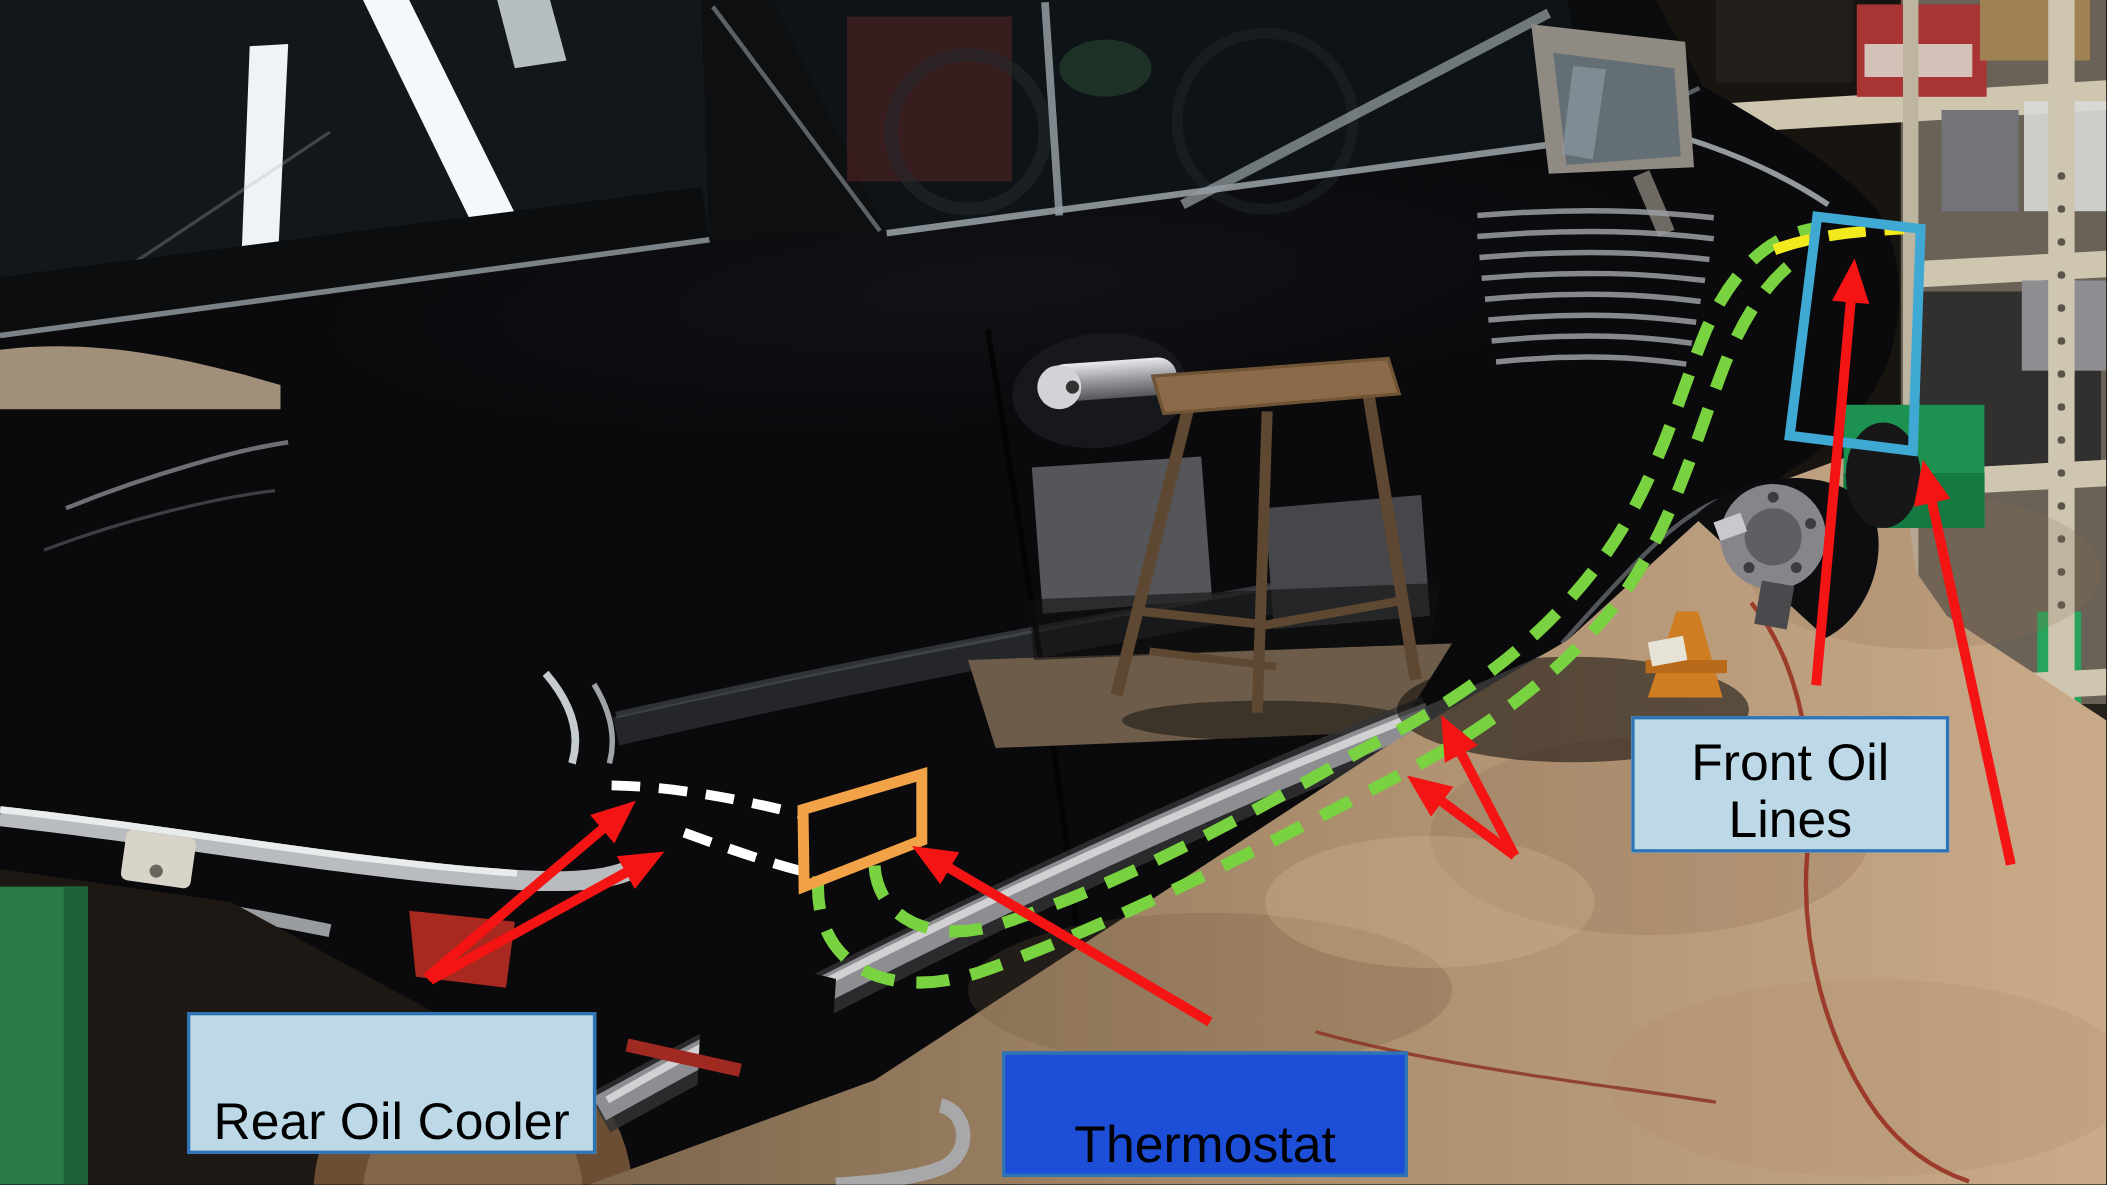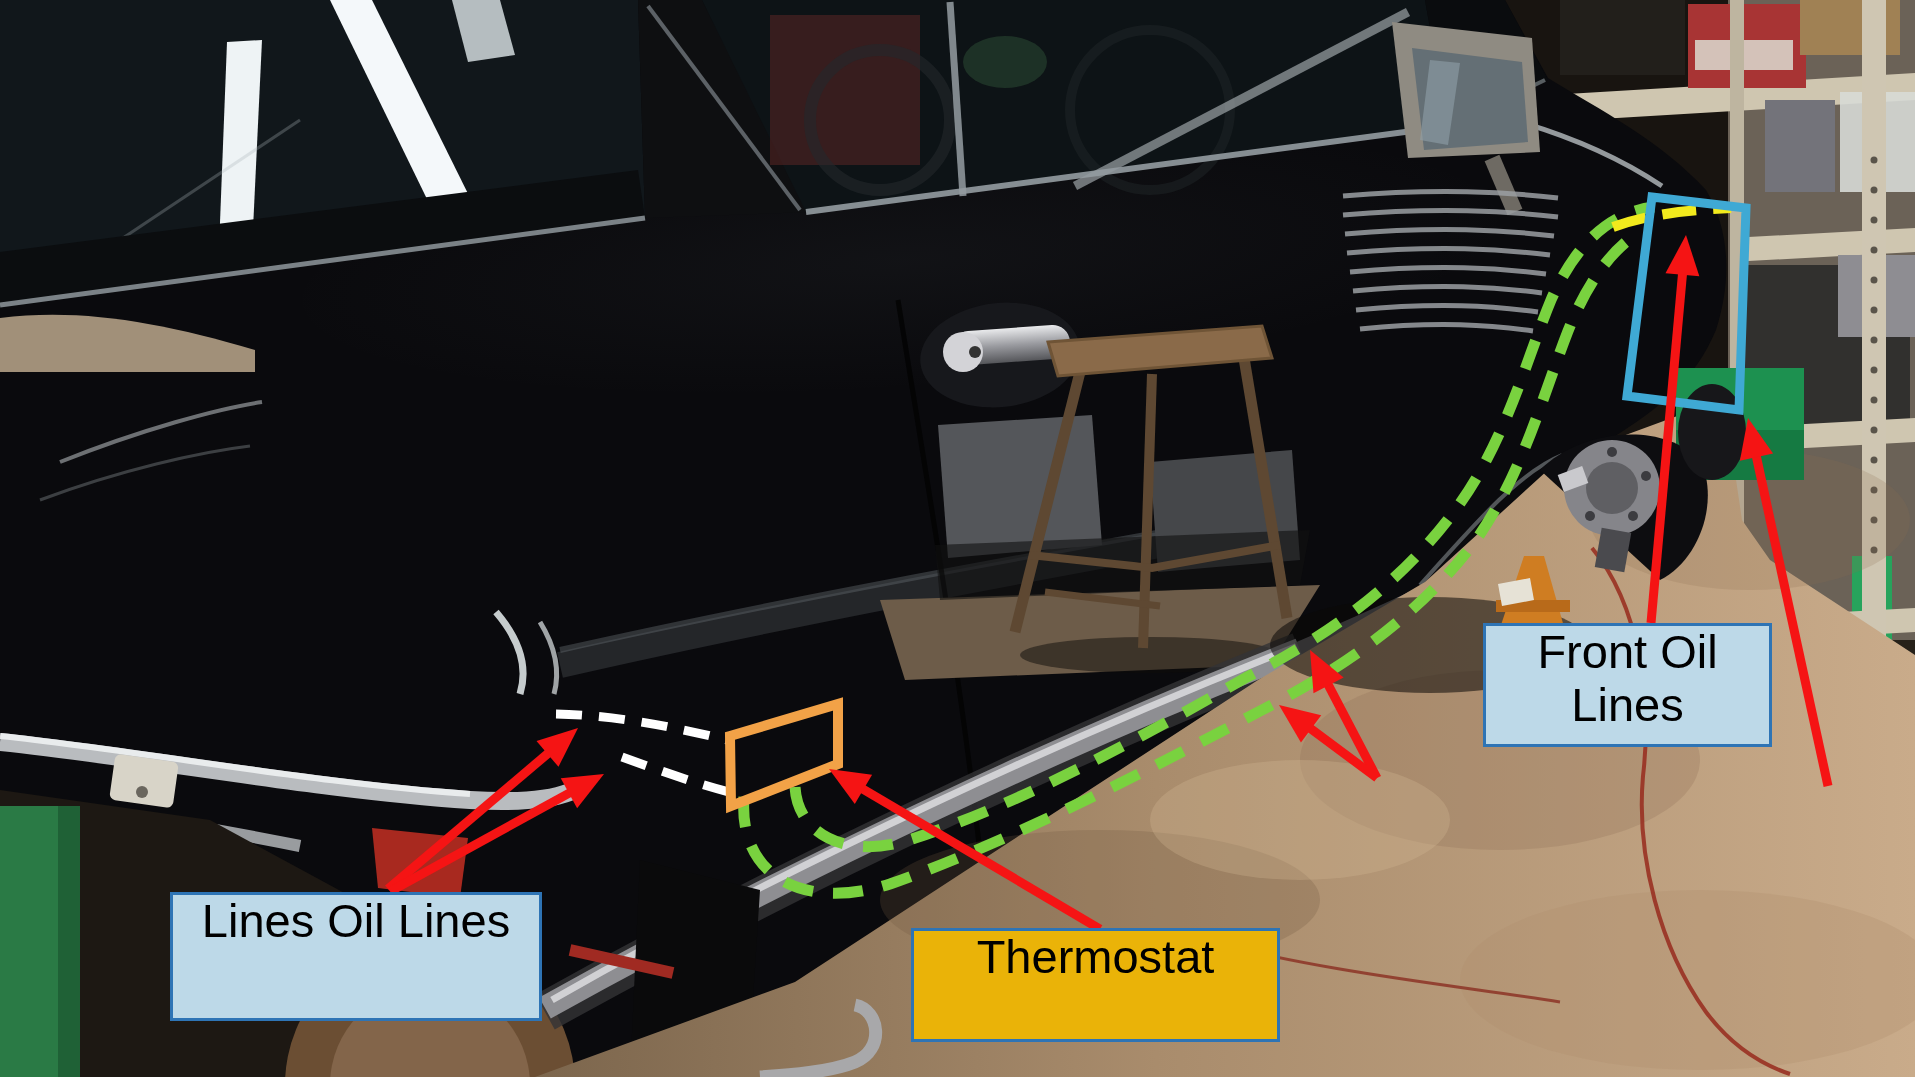--- a/index.html
+++ b/index.html
@@ -1,21 +1,21 @@
 <!DOCTYPE html>
 <html><head>
 <meta charset="utf-8">
 <style>
   html,body{margin:0;padding:0;background:#15110e;}
   #stage{position:relative;width:1915px;height:1077px;overflow:hidden;background:#15110e;
          font-family:"Liberation Sans",sans-serif;}
   #stage svg{position:absolute;left:0;top:0;}
-  .callout{position:absolute;border:3px solid #0369a1;display:flex;align-items:flex-start;
+  .callout{position:absolute;border:3px solid #0369a1;display:flex;align-items:flex-end;
            justify-content:center;text-align:center;color:#000;
-           font:47px/1.12 "Liberation Sans",sans-serif;box-sizing:border-box;}
+           font:47px/1.12 "Liberation Sans",sans-serif;box-sizing:border-box;margin-top:28px;}
 </style>
 </head>
 <body>
 
 <div id="stage">
 
   <svg width="1915" height="1077" viewBox="0 0 1915 1077">
     <defs>
       <linearGradient id="floorGrad" x1="0" y1="0" x2="1" y2="0">
         <stop offset="0" stop-color="#7c664d"></stop>
@@ -241,24 +241,24 @@
       <polygon points="1310,650 1343.6113720765786,677.5549572151688 1313.4884949601721,693.3224007057879" fill="#f51414"></polygon>
       <line x1="1377" y1="778" x2="1306.266629701749" y2="725.3108568186498" stroke="#f51414" stroke-width="9"></line>
       <polygon points="1279,705 1321.2338162937356,715.2618108181252 1300.9229594750857,742.5284405198743" fill="#f51414"></polygon>
       <line x1="1651" y1="623" x2="1682.945392420172" y2="268.8625068849496" stroke="#f51414" stroke-width="9"></line>
       <polygon points="1686,235 1699.3375974662067,276.3655471839723 1665.475090581257,273.3109396041444" fill="#f51414"></polygon>
       <line x1="1828" y1="786" x2="1755.2226079072555" y2="451.22399637337526" stroke="#f51414" stroke-width="9"></line>
       <polygon points="1748,418 1773.1091839599292,453.4757506032843 1739.8851875865541,460.6983585105398" fill="#f51414"></polygon>
     </svg>
 
   <div class="callout" style="left: 170px; top: 892px; width: 372px; height: 129px; background: rgb(189, 217, 232); border-color: rgb(46, 116, 181); color: rgb(0, 0, 0);">
-    <span>Lines Oil Lines</span>
+    <span>Rear Oil Cooler</span>
   </div>
 
-  <div class="callout" style="left: 911px; top: 928px; width: 369px; height: 114px; background: #eab308; border-color: rgb(46, 116, 181); color: rgb(0, 0, 0);">
+  <div class="callout" style="left: 911px; top: 928px; width: 369px; height: 114px; background: #1d4ed8; border-color: rgb(46, 116, 181); color: rgb(0, 0, 0);">
     <span>Thermostat</span>
   </div>
 
 
   <div class="callout" style="left: 1483px; top: 623px; width: 289px; height: 124px; padding: 0px 20px; background: rgb(189, 217, 232); border-color: rgb(46, 116, 181); color: rgb(0, 0, 0);">
     <span>Front Oil Lines</span>
   </div>
 
 
 </div>

